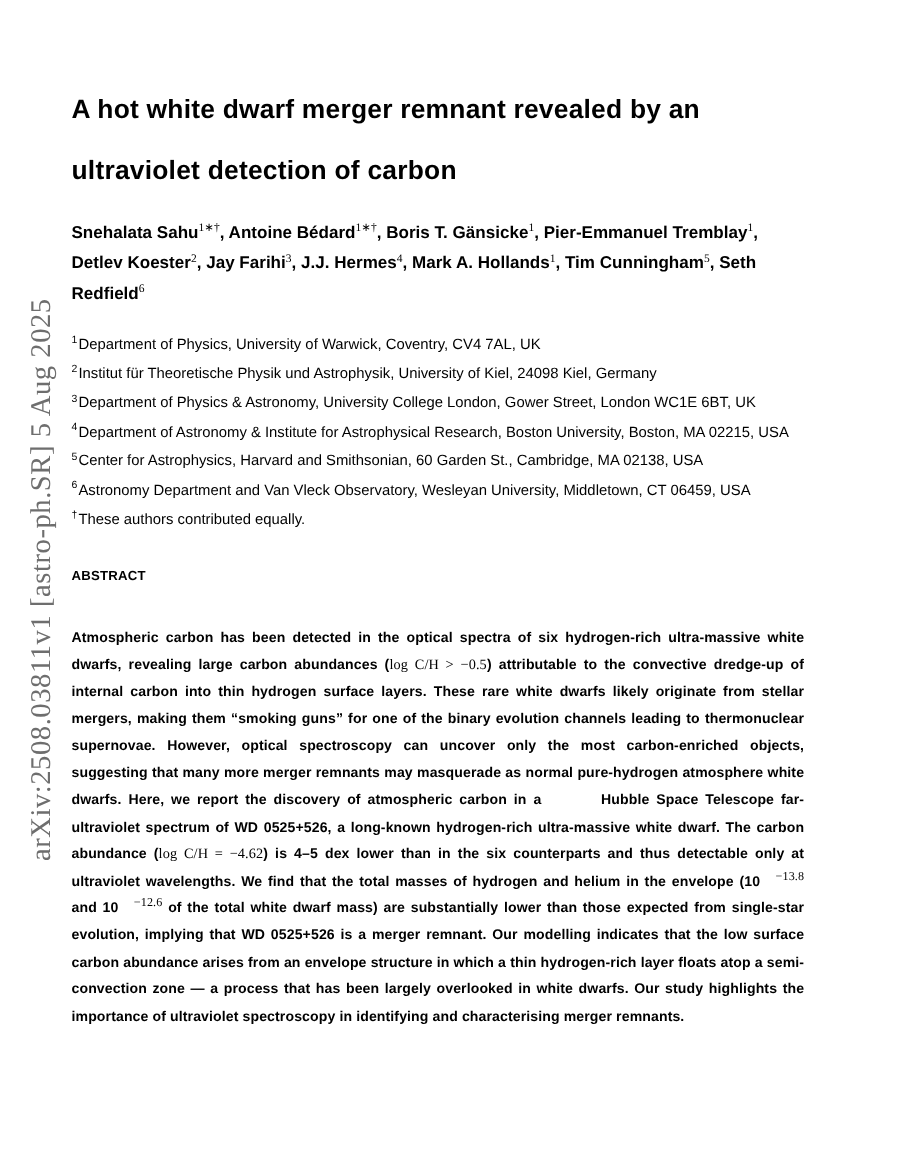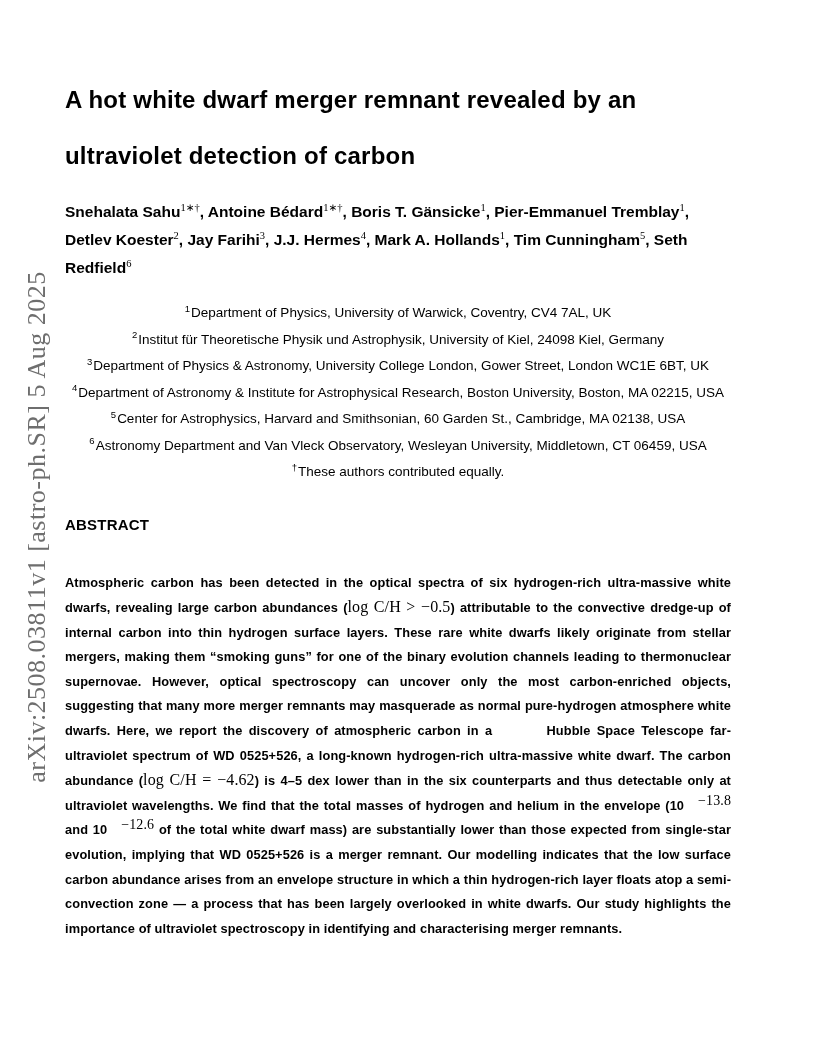--- a/index.html
+++ b/index.html
@@ -49,51 +49,50 @@
   .authors sup {
     font-family: "Liberation Serif", serif;
     font-weight: normal;
     font-size: 10.5px;
     line-height: 0;
   }
   .affils {
     margin-top: 18px;
     font-size: 13.5px;
     line-height: 26.5px;
-    text-align: center;
   }
   .affil sup {
     font-size: 9.5px;
     line-height: 0;
     margin-right: 1px;
   }
   .abstract-heading {
     margin-top: 30px;
-    font-size: 15px;
+    font-size: 12px;
     font-weight: bold;
     letter-spacing: 0.2px;
   }
   .abstract {
     margin-top: 38px;
     font-size: 12.8px;
     font-weight: bold;
     line-height: 24.6px;
     text-align: justify;
     letter-spacing: 0.1px;
   }
   .abstract .math {
     font-family: "Liberation Serif", serif;
     font-weight: normal;
-    font-size: 16px;
+    font-size: 13px;
   }
   .abstract .ital {
     margin-left: 48px;
   }
   .abstract sup.math {
-    font-size: 14px;
+    font-size: 11px;
     line-height: 0;
     margin-left: 14px;
   }
 </style>
 </head>
 <body>
 
 <div class="page">
 
   <div class="watermark">arXiv:2508.03811v1  [astro-ph.SR]  5 Aug 2025</div>

